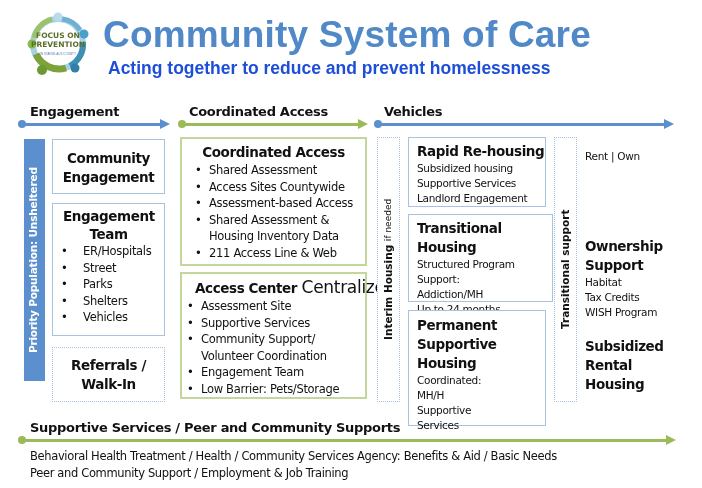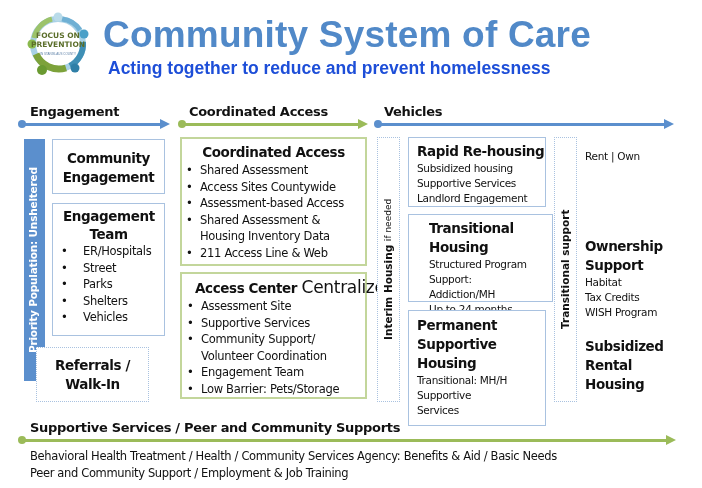--- a/index.html
+++ b/index.html
@@ -101,27 +101,27 @@
   <div class="center-bold" style="padding:3px 10px 0; line-height:18px;">Engagement Team</div>
   <ul class="bul wide" style="margin-top:0;">
     <li>ER/Hospitals</li>
     <li>Street</li>
     <li>Parks</li>
     <li>Shelters</li>
     <li>Vehicles</li>
   </ul>
 </div>
 
-<div class="box box-blue-dot" style="left:36px; top:347px; width:113px; height:55px;">
+<div class="box box-blue-dot" style="left:52px; top:347px; width:113px; height:55px;">
   <div class="center-bold" style="padding:8px 10px 0;">Referrals / Walk-In</div>
 </div>
 
 <div class="box box-green" style="left:180px; top:137px; width:187px; height:129px;">
   <div class="center-bold" style="padding:4px 0 0; font-size:13.5px;">Coordinated Access</div>
-  <ul class="bul" style="padding-left:0;">
+  <ul class="bul" style="padding-left:9px;">
     <li>Shared Assessment</li>
     <li>Access Sites Countywide</li>
     <li>Assessment-based Access</li>
     <li style="padding-right:20px;">Shared Assessment &amp; Housing Inventory Data</li>
     <li>211 Access Line &amp; Web</li>
   </ul>
 </div>
 
 <div class="box box-green" style="left:180px; top:272px; width:187px; height:127px;">
   <div style="padding:5px 0 0 13px; white-space:nowrap;">
@@ -146,33 +146,33 @@
 
 <div class="box box-blue" style="left:408px; top:137px; width:138px; height:70px;">
   <div style="padding:4px 0 0 8px;">
     <div class="hbox-title">Rapid Re-housing</div>
     <div class="hbox-line">Subsidized housing</div>
     <div class="hbox-line">Supportive Services</div>
     <div class="hbox-line">Landlord Engagement</div>
   </div>
 </div>
 
-<div class="box box-blue" style="left:408px; top:214px; width:145px; height:88px;padding-left:12px;">
+<div class="box box-blue" style="left:408px; top:214px; width:145px; height:88px;">
   <div style="padding:4px 0 0 8px; width:110px;">
     <div class="hbox-title">Transitional Housing</div>
     <div class="hbox-line">Structured Program</div>
     <div class="hbox-line">Support: Addiction/MH</div>
     <div class="hbox-line">Up to 24 months</div>
   </div>
 </div>
 
 <div class="box box-blue" style="left:408px; top:310px; width:138px; height:116px;">
   <div style="padding:5px 0 0 8px; width:100px;">
     <div class="hbox-title">Permanent Supportive Housing</div>
-    <div class="hbox-line">Transitional: MH/H</div>
+    <div class="hbox-line">Coordinated: MH/H</div>
     <div class="hbox-line">Supportive Services</div>
   </div>
 </div>
 
 <div class="box box-blue-dot" style="left:554px; top:137px; width:23px; height:265px;">
   <div class="vert" style="left:4px; top:4px; height:255px; font-size:10.5px; color:#111; text-align:center; width:14px;">Transitional support</div>
 </div>
 
 <div class="abs" style="left:585px; top:149px; width:110px;">
   <div class="hbox-line">Rent | Own</div>

